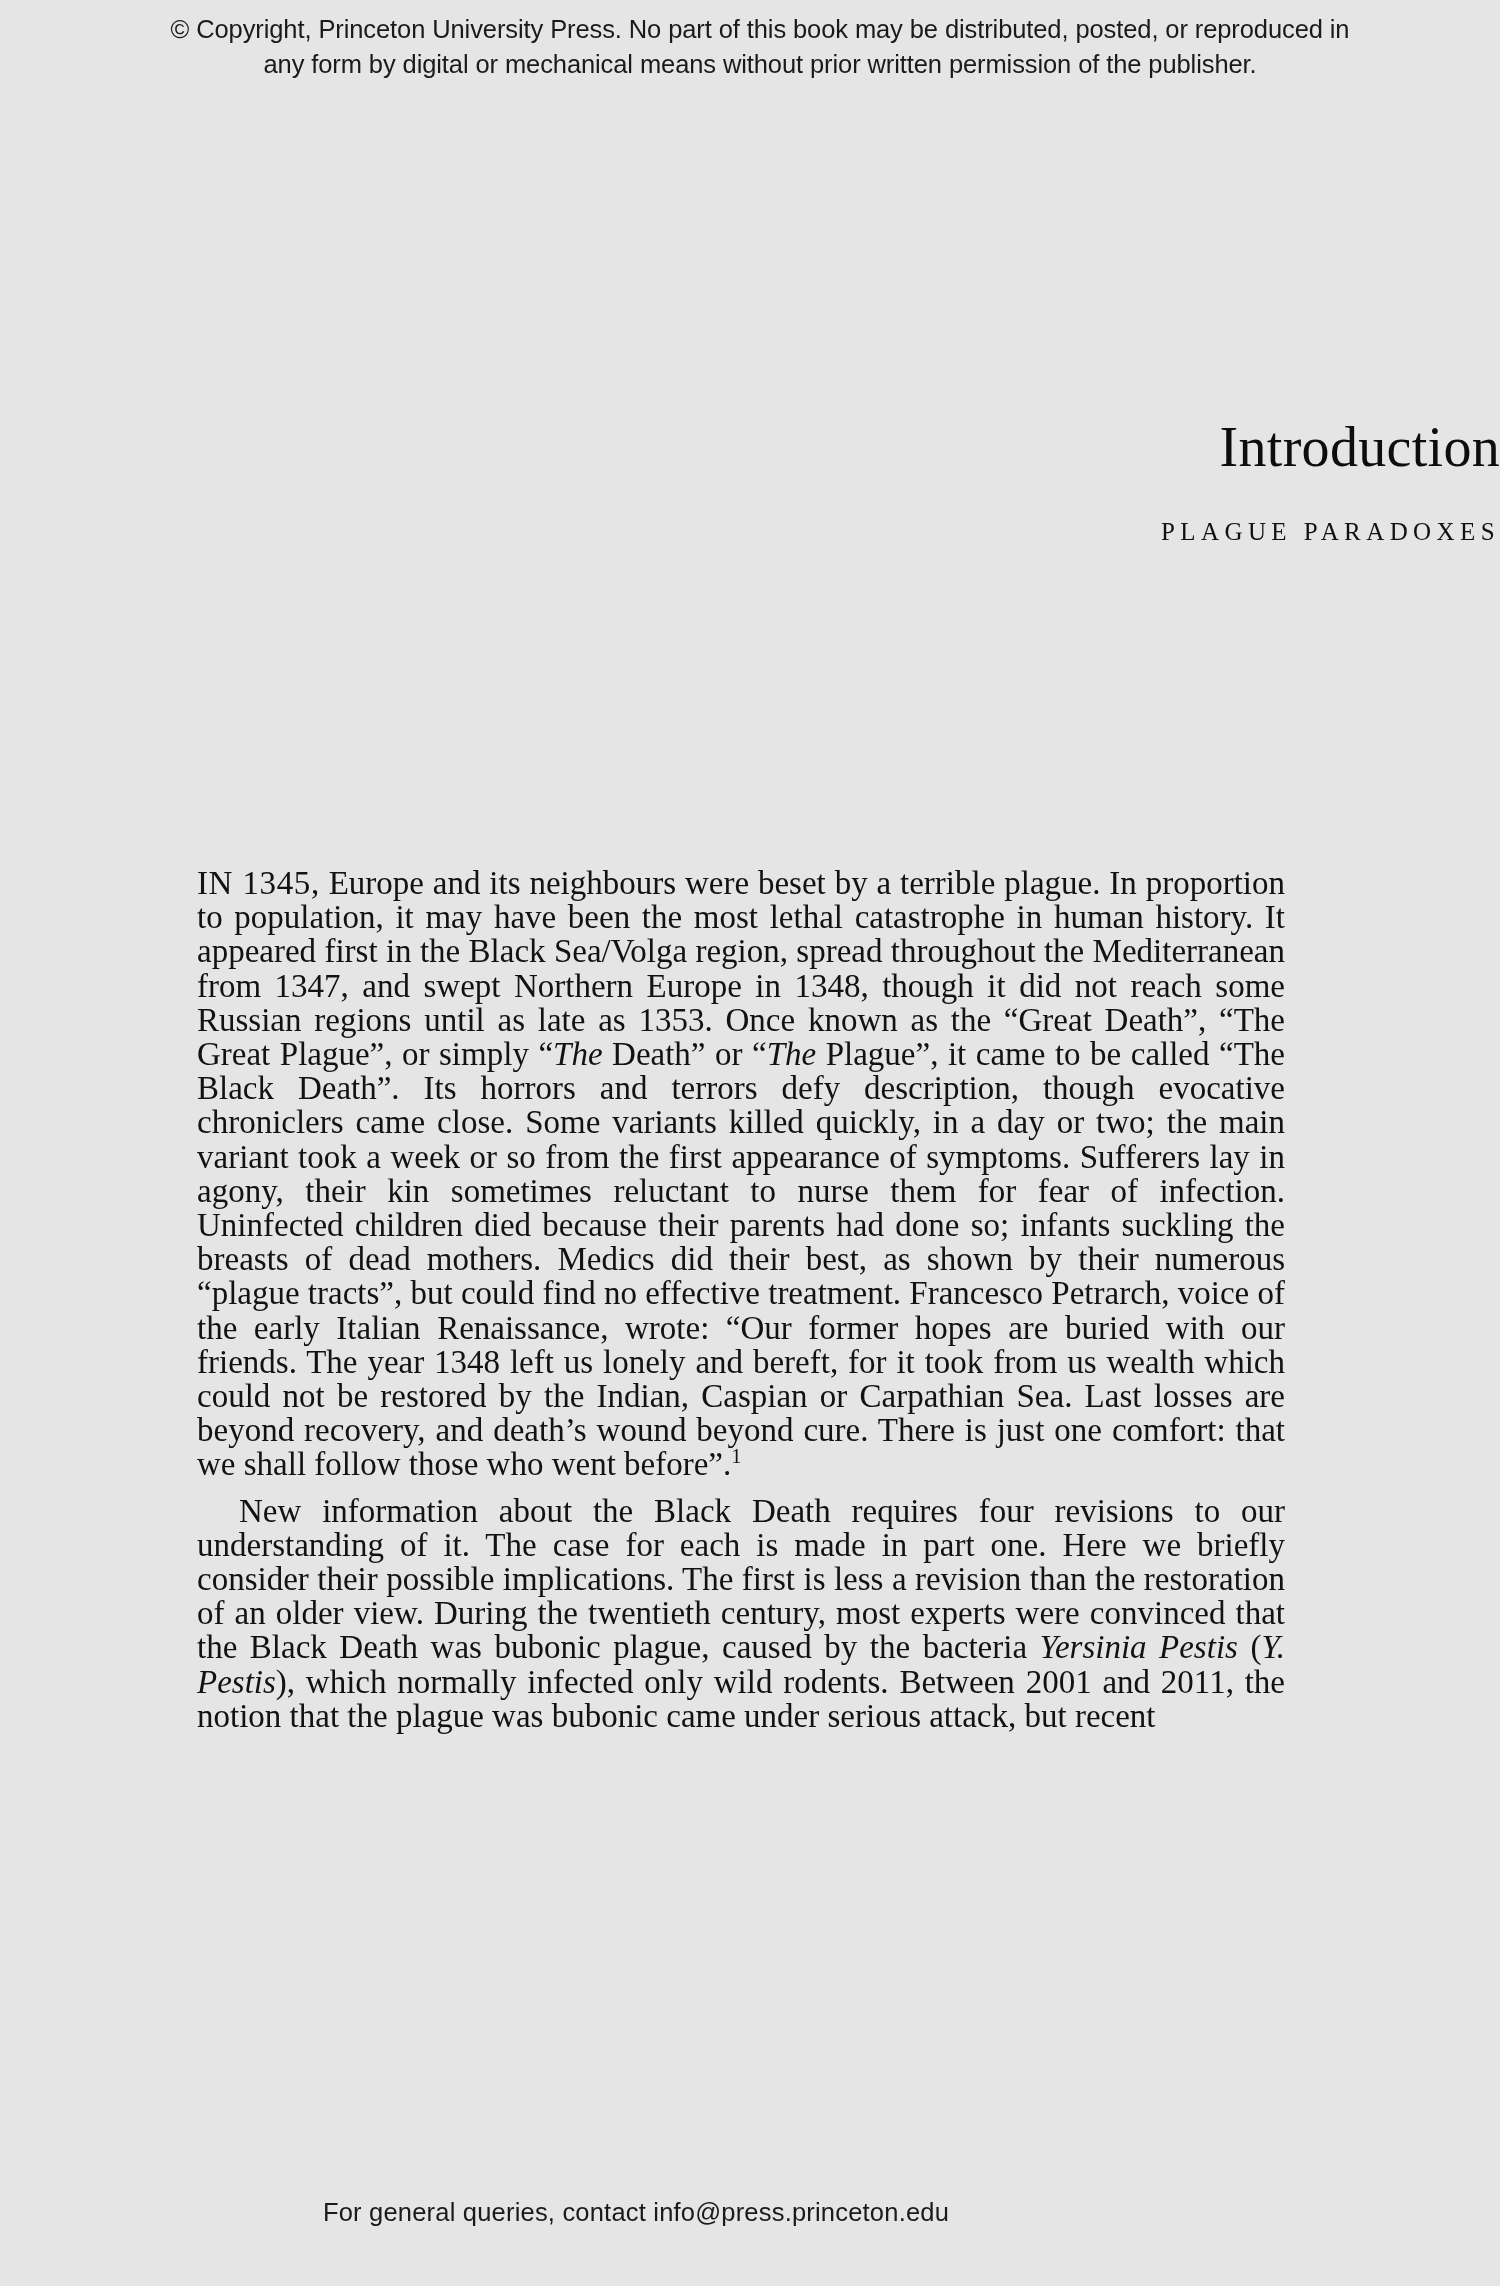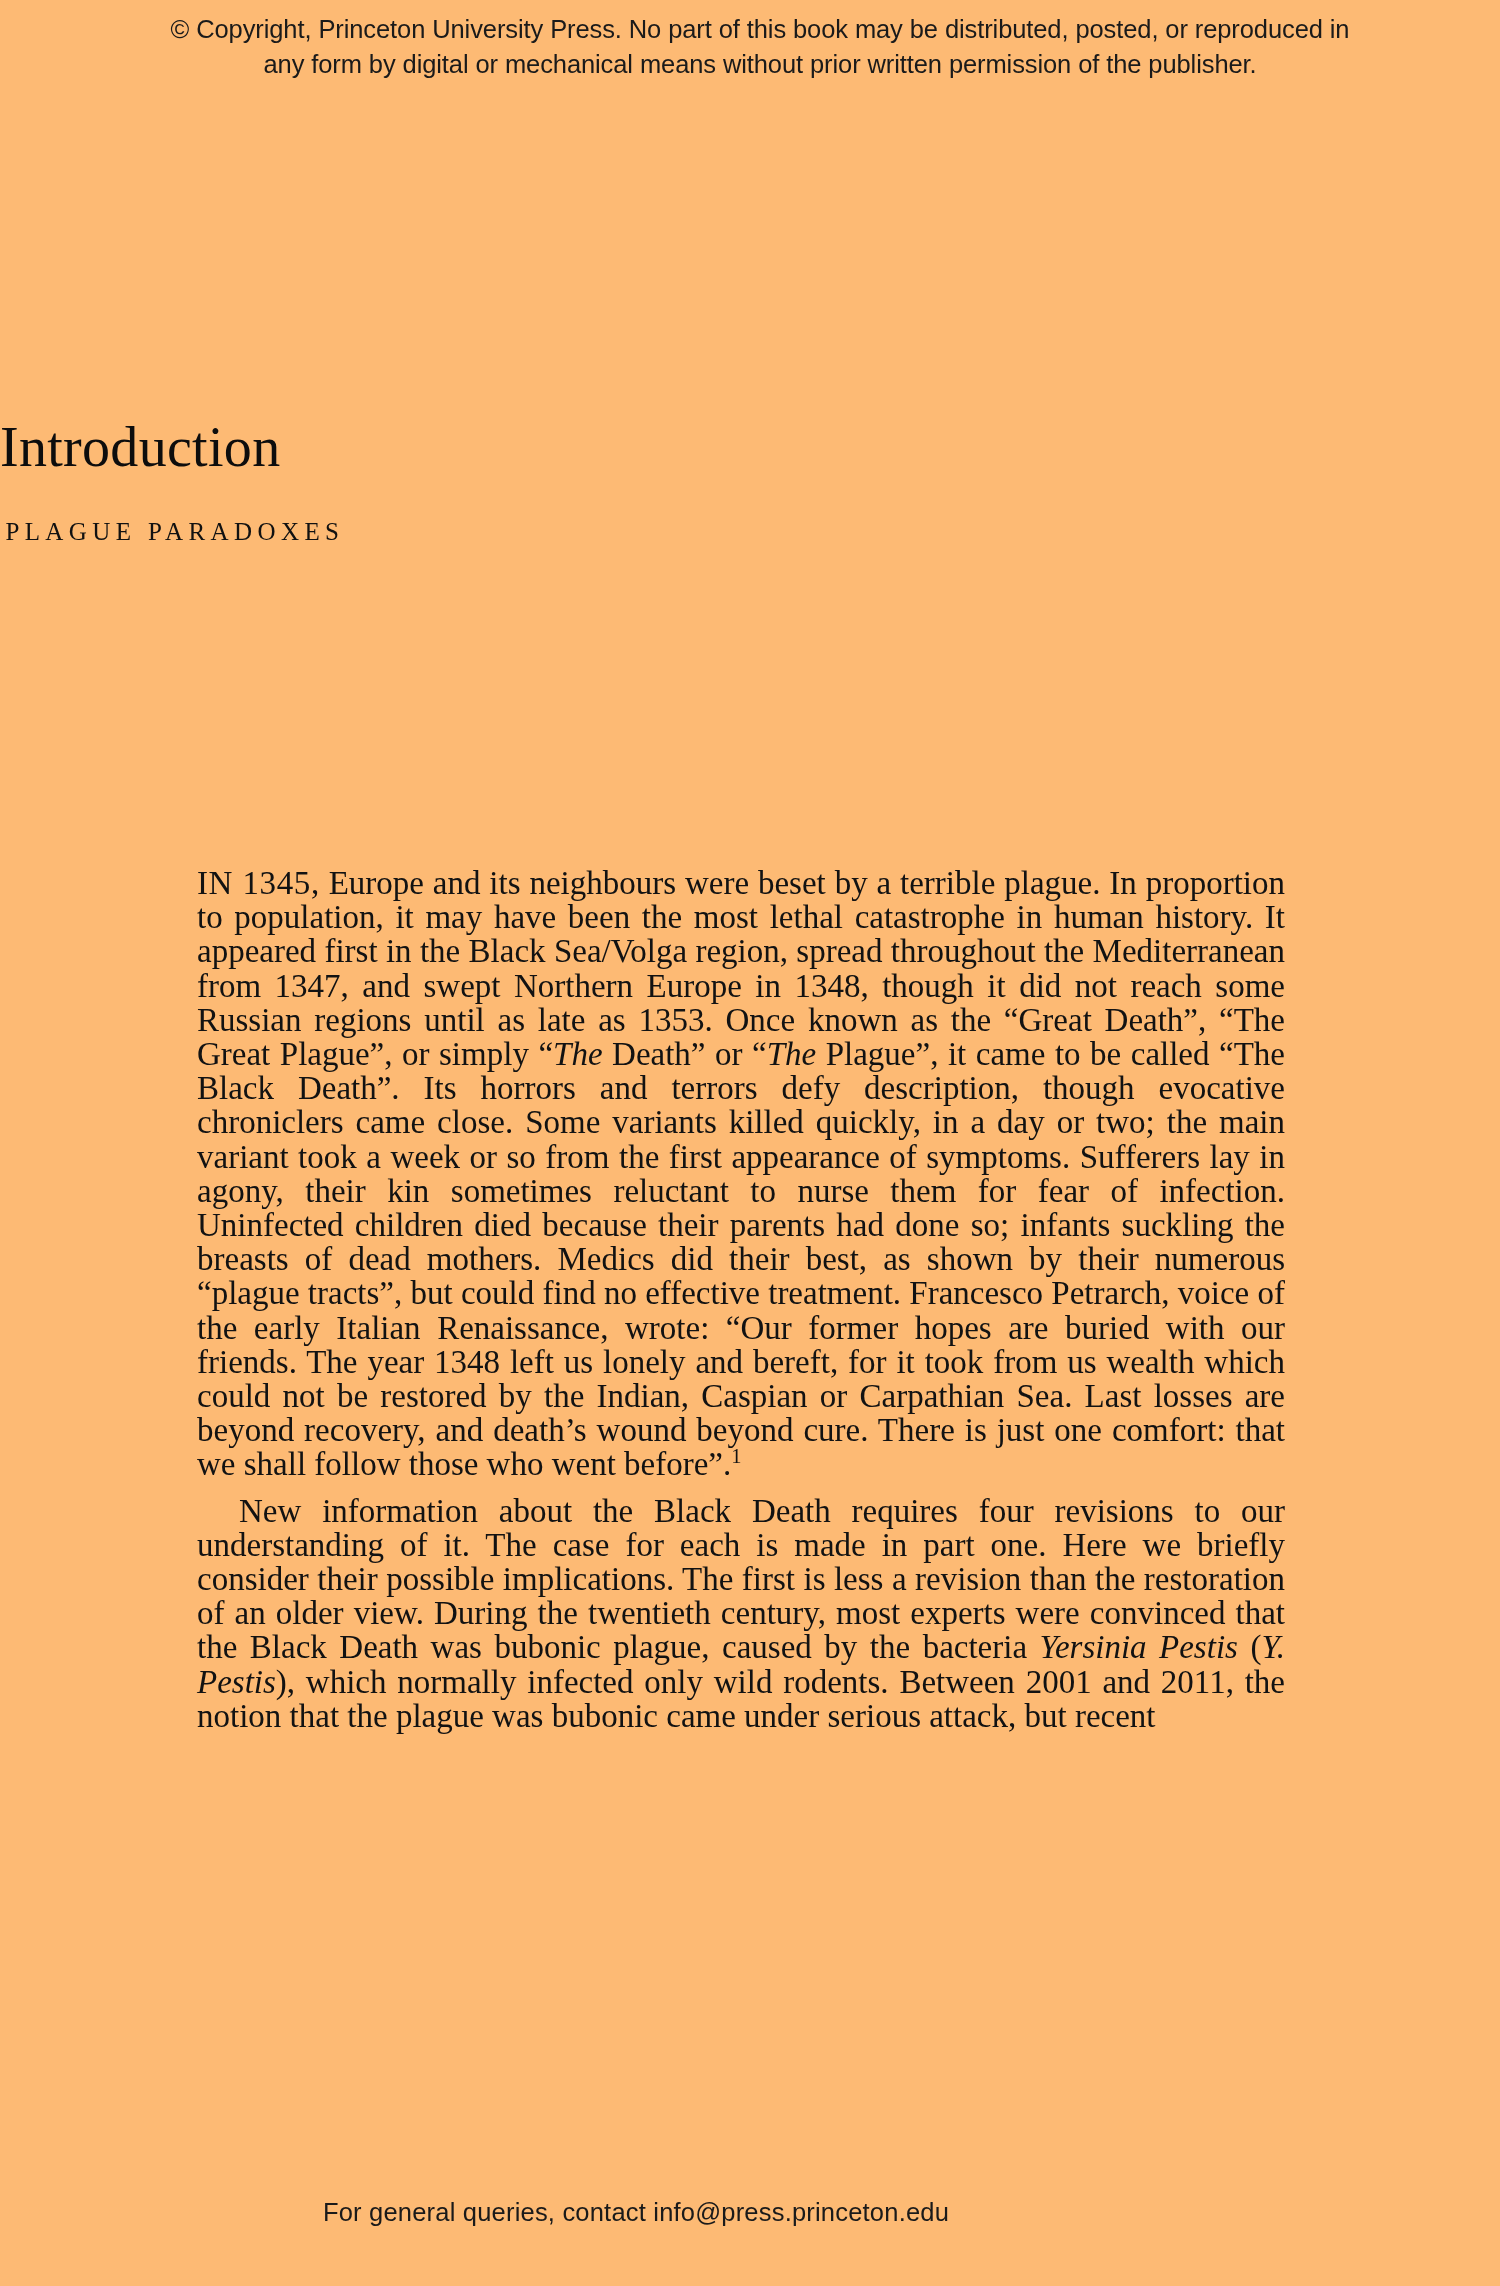--- a/index.html
+++ b/index.html
@@ -13,21 +13,21 @@
     height: 2286px;
     position: relative;
     overflow: hidden;
     font-family: "Liberation Serif", "DejaVu Serif", serif;
     color: #111111;
   }
 
   .page {
     position: absolute;
     inset: 0;
-    background: #fdba74;
+    background: #e5e5e5;
   }
 
   
   .copyright-header {
     position: absolute;
     top: 12px;
     left: 170px;
     width: 1180px;
     font-family: "Liberation Sans", "DejaVu Sans", sans-serif;
     font-size: 25.5px;
@@ -36,21 +36,21 @@
     text-align: center;
     letter-spacing: -0.1px;
   }
 
   
   .title-block {
     position: absolute;
     top: 418px;
     left: 0;
     width: 1500px;
-    text-align: left;
+    text-align: right;
   }
   .chapter-title {
     font-family: "Liberation Serif", "DejaVu Serif", serif;
     font-size: 56px;
     font-weight: 400;
     line-height: 1.05;
     letter-spacing: 0.3px;
     color: #0d0d0d;
     margin: 0;
   }

